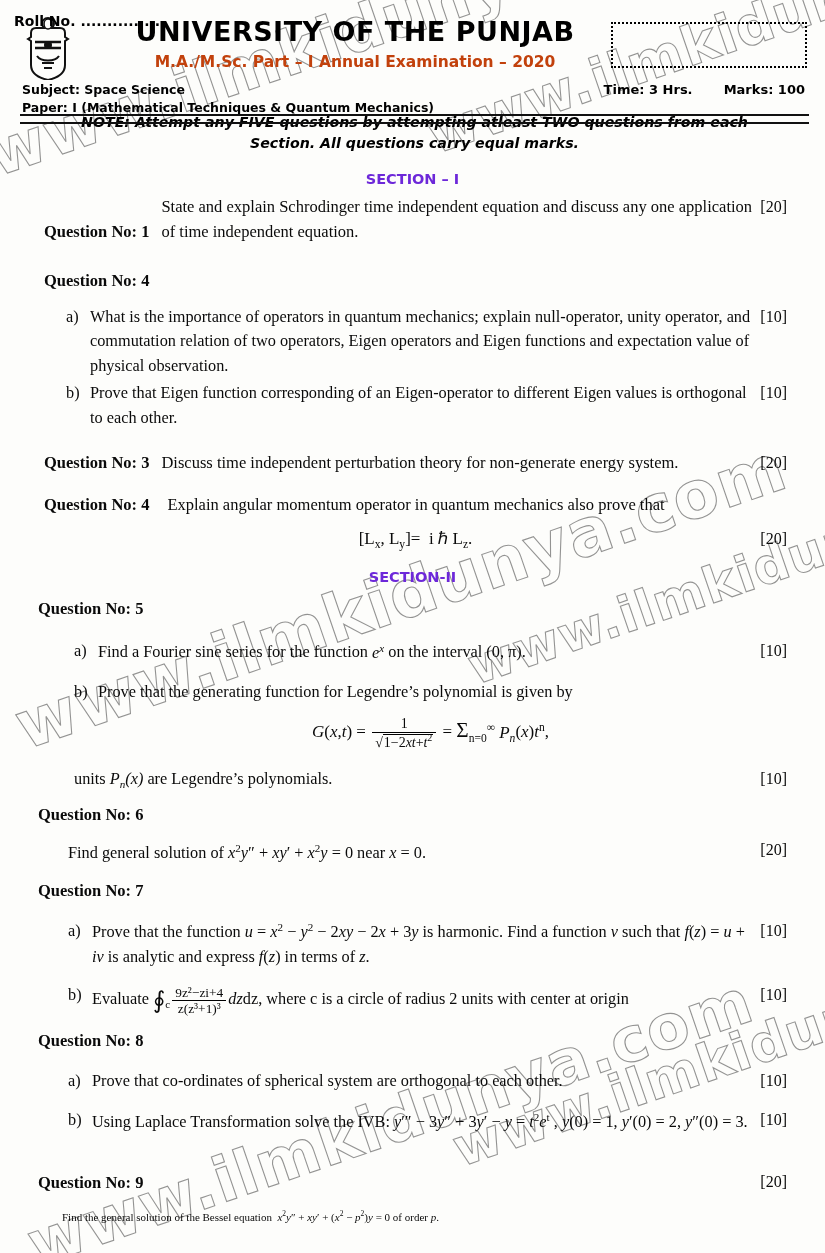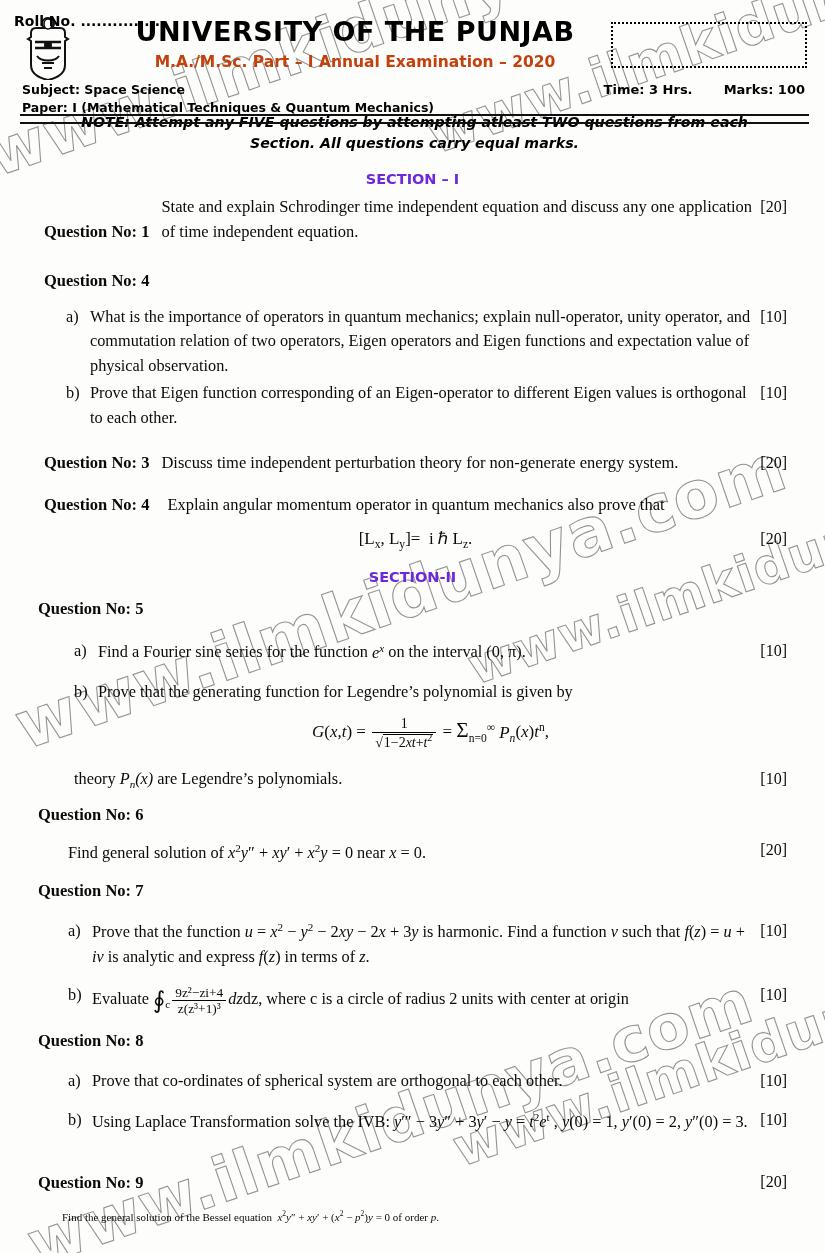--- a/index.html
+++ b/index.html
@@ -363,21 +363,21 @@
               <span class="num">1</span>
               <span class="den">√<span class="sqrt">1−2<em class="v">xt</em>+<em class="v">t</em><sup>2</sup></span></span>
             </span>
             = <span class="big">Σ</span><sub>n=0</sub><sup>∞</sup>
             <em class="v">P<sub>n</sub></em>(<em class="v">x</em>)<em class="v">t</em><sup>n</sup>,
           </div>
 
           <div class="part" style="margin-top:16px; padding-left:0;">
             <span class="part-text">
               <span class="marks">[10]</span>
-              <span>theory </span><em class="v">P<sub>n</sub>(x)</em><span> are Legendre’s polynomials.</span>
+              <span>units </span><em class="v">P<sub>n</sub>(x)</em><span> are Legendre’s polynomials.</span>
             </span>
           </div>
         </div>
       </div>
 
       <div class="gap-sm"></div>
 
       <div class="q-block">
         <div class="q-standalone" style="margin-left:-6px;">Question No: 6</div>
         <div style="margin-top:16px; padding-left:24px; font-size:16.3px; position:relative;">

